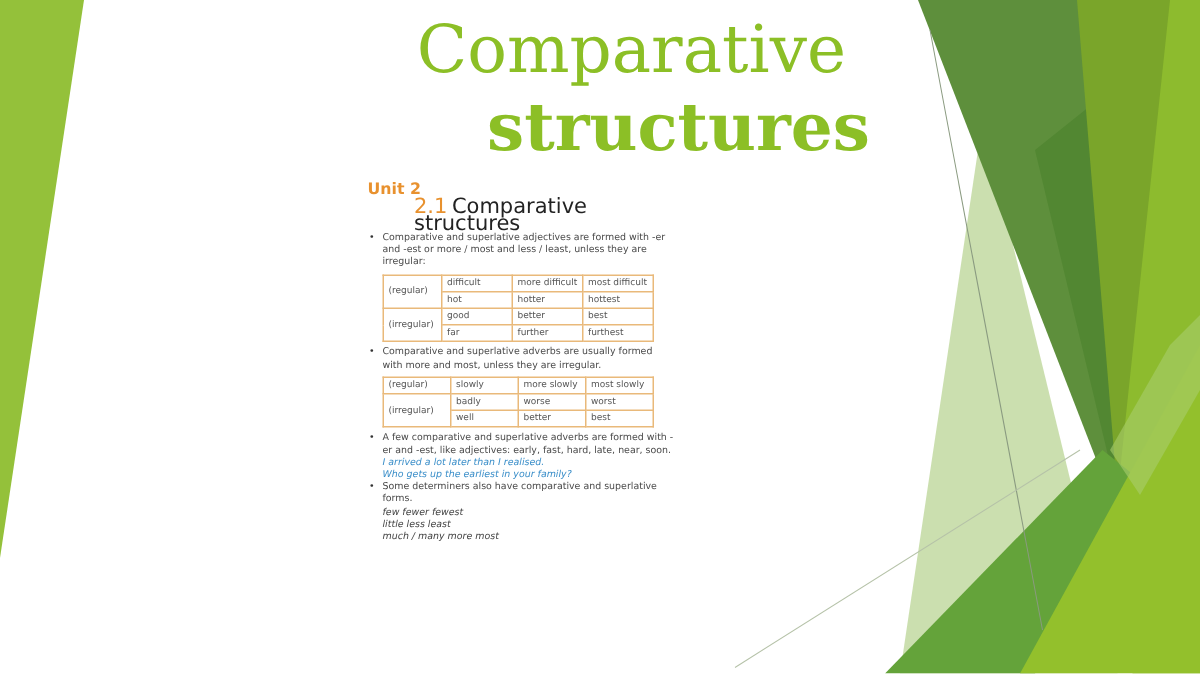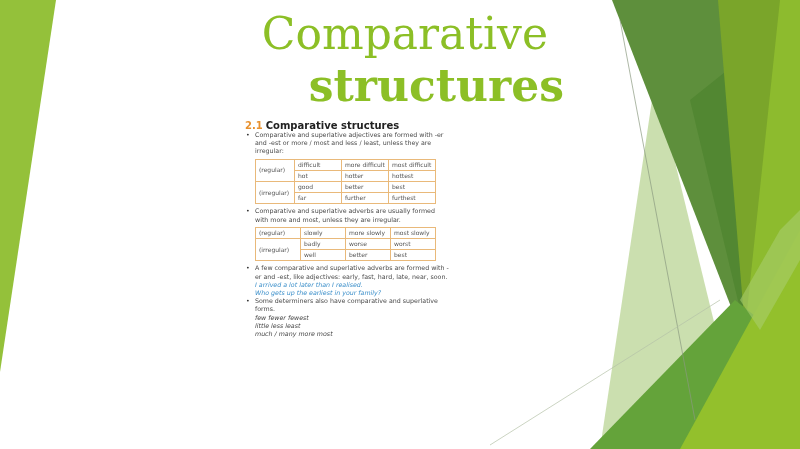--- a/index.html
+++ b/index.html
@@ -3,34 +3,34 @@
   <meta charset="utf-8">
   <style>
     html, body { margin: 0; padding: 0; }
     body {
       width: 800px; height: 449px; overflow: hidden; position: relative;
       background: #ffffff;
       font-family: "DejaVu Sans", sans-serif;
     }
     .deco { position: absolute; left: 0; top: 0; width: 800px; height: 449px; }
     .title {
-      position: absolute; right: 236px; top: 8px;
+      position: absolute; right: 220px; top: 8px;
       font-family: "DejaVu Serif", serif;
       color: #8cbf26; font-size: 44px; line-height: 52px;
       text-align: right; font-weight: normal;
       margin: 0;
     }
     .title .l1 { display: block; padding-right: 16px; }
     .title .l2 { display: block; font-weight: bold; }
     .page {
       position: absolute; left: 245px; top: 120px; width: 205px;
       font-family: "DejaVu Sans", sans-serif; font-size: 6.3px; line-height: 8.2px; color: #4a4a4a;
     }
     .unit { color: #e8912e; font-weight: bold; font-size: 10.5px; line-height: 13px; }
-    .sec { font-weight: bold; font-size: 10px; line-height: 11px; color: #222; }
+    .sec { font-weight: normal; font-size: 14px; line-height: 11px; color: #222; margin-left: 31px; }
     .sec .num { color: #e8912e; margin-right: 3px; }
     .bullet { position: relative; padding-left: 10px; }
     .bullet::before { content: "\2022"; position: absolute; left: 1px; top: 0; color: #333; }
     table { border-collapse: collapse; margin: 3px 0 3px 10px; }
     td { border: 0.8px solid #e9b97a; padding: 1px 3px; height: 8px; color: #555; font-size: 6px; }
     .t1 td:nth-child(1) { width: 32px; }
     .t1 td { width: 40px; }
     .t2 td { width: 38px; }
     .blue { color: #3a8ec9; font-style: italic; }
     .ex { font-style: italic; padding-left: 10px; color: #444; }
@@ -51,20 +51,21 @@
   <line x1="620" y1="20" x2="695" y2="420" stroke="#8a9a80" stroke-width="0.7"></line>
   <line x1="490" y1="445" x2="720" y2="300" stroke="#b5c2a8" stroke-width="0.7"></line>
 </svg>
 
 <h1 class="title">
   <span class="l1">Comparative</span>
   <span class="l2">structures</span>
 </h1>
 
 <div class="page">
+  <div class="unit">Unit 2</div>
   <div class="sec">
     <span class="num">2.1</span><span>Comparative structures</span>
   </div>
   <div class="bullet">Comparative and superlative adjectives are formed with -er and -est or more / most and less / least, unless they are irregular:</div>
   <table class="t1">
     <tbody>
         <tr>
       <td rowspan="2">(regular)</td>
       <td>difficult</td>
       <td>more difficult</td>

